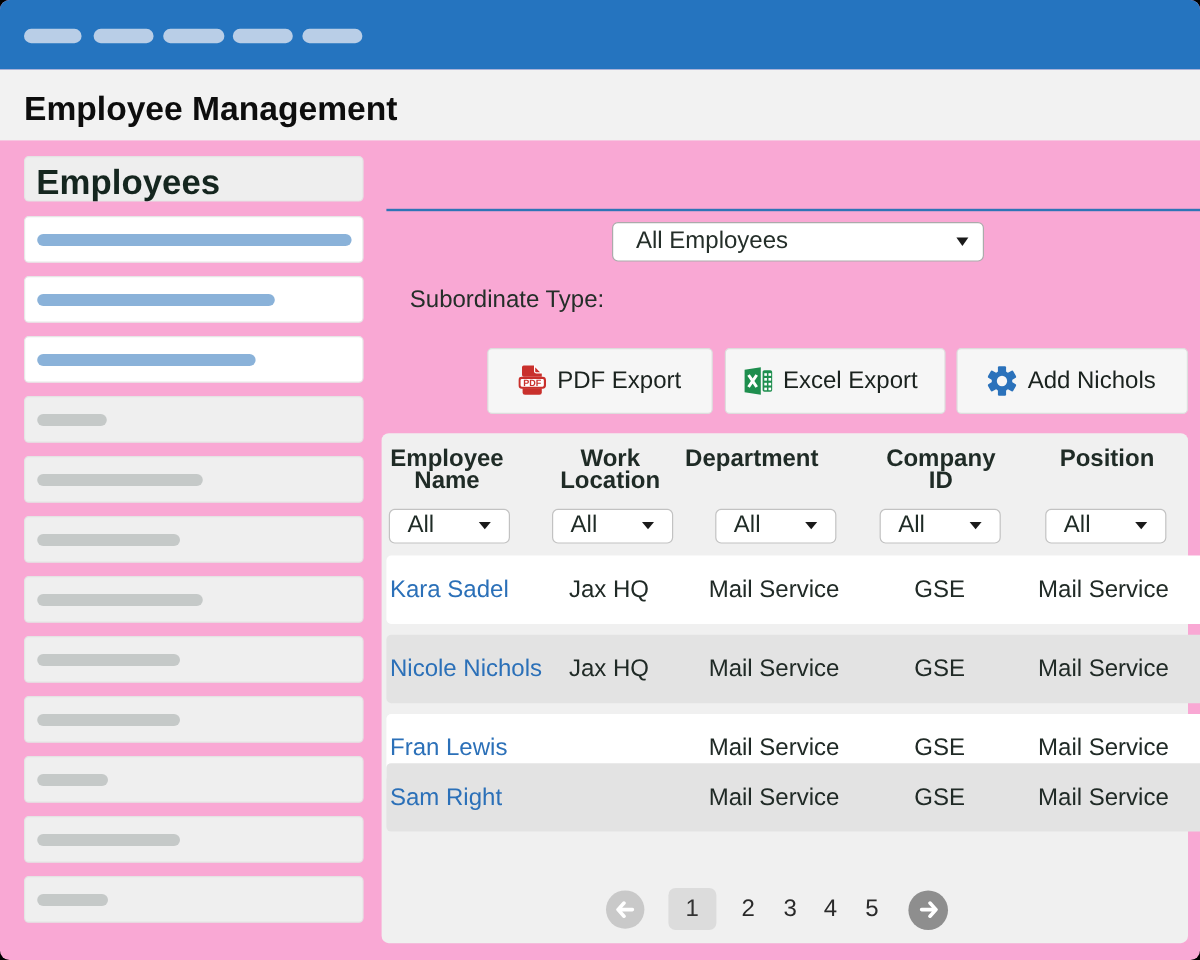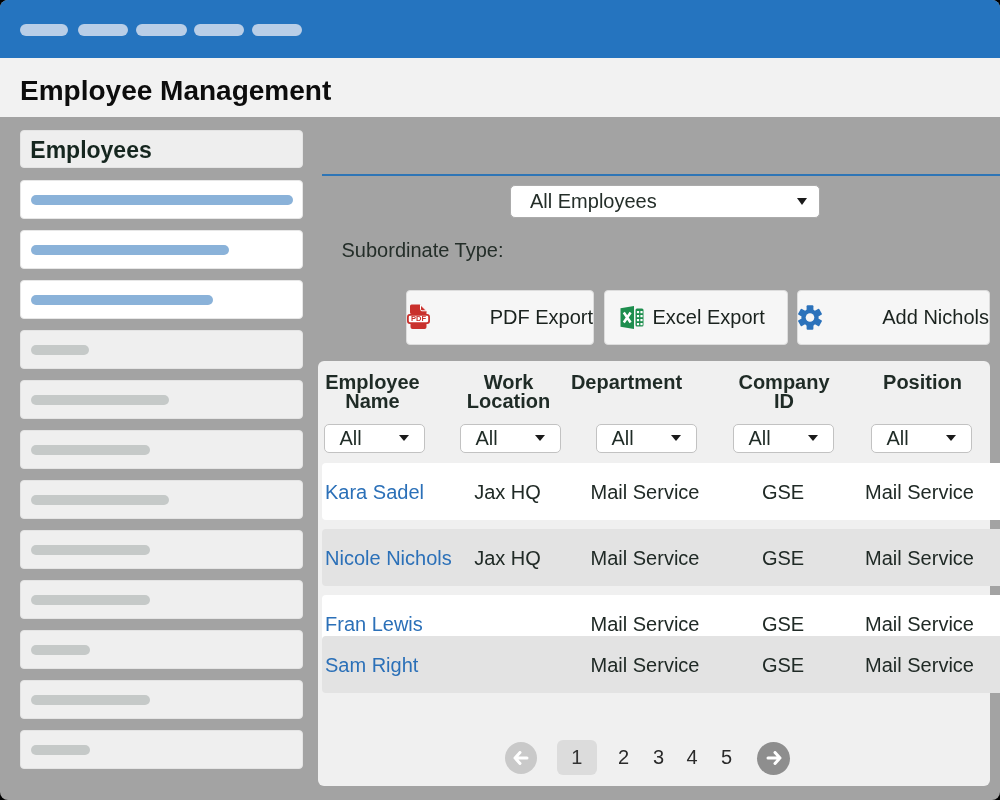--- a/index.html
+++ b/index.html
@@ -1,40 +1,40 @@
 <!DOCTYPE html>
 <html><head>
 <meta charset="utf-8">
 <style>
 * { margin:0; padding:0; box-sizing:border-box; }
 html,body { width:1000px; height:800px; background:#000; }
 body { font-family:"Liberation Sans", sans-serif; position:relative; }
-.page { position:absolute; top:0; left:0; width:1000px; height:800px; background:#a3a3a3; border-radius:8px; overflow:hidden;padding-left:12px; }
+.page { position:absolute; top:0; left:0; width:1000px; height:800px; background:#f9a8d4; border-radius:8px; overflow:hidden;padding-left:12px; }
 .topbar { position:absolute; left:0; top:0; width:1000px; height:58px; background:#2574bf; }
 .pill { position:absolute; top:23.5px; height:12.5px; border-radius:6px; background:#b9cee7; }
 .titlebar { position:absolute; left:0; top:58px; width:1000px; height:59px; background:#f2f2f2; }
 .titlebar h1 { font-size:28px; font-weight:bold; color:#0d0d0d; padding:17px 0 0 20px; letter-spacing:0; }
 
 .side-head { position:absolute; left:20px; top:130px; width:283px; height:37.5px; background:#eeeeee; border:1px solid #e4e4e4; border-radius:4px; }
-.side-head span { display:block; font-size:23px; font-weight:bold; color:#15261f; padding:6.3px 0 0 9.3px; }
+.side-head span { display:block; font-size:29px; font-weight:bold; color:#15261f; padding:6.3px 0 0 9.3px; }
 .card { position:absolute; left:20px; width:283px; height:39px; border-radius:4px; }
 .card.w { background:#ffffff; border:1px solid #e7e7e7; }
 .card.g { background:#efefef; border:1px solid #e4e4e4; }
 .bar { position:absolute; left:10px; top:14px; height:10px; border-radius:5px; }
 .bar.b { background:#8ab2d9; }
 .bar.gr { background:#c5c9c8; }
 
 .h2 { position:absolute; left:321.7px; top:140.5px; font-size:24px; font-weight:bold; color:#0d0d0d; }
 .hrule { position:absolute; left:322px; top:173.5px; width:678px; height:2px; background:#2e75b6; }
 .lbl { position:absolute; font-size:20px; color:#242e29; text-align:right; }
 .sel { position:absolute; background:#fff; border:1px solid #ababab; border-radius:5px; font-size:20px; color:#242e29; }
 .sel .tx { position:absolute; left:19px; top:50%; transform:translateY(-50%); white-space:nowrap; }
 .sel .ar { position:absolute; right:12px; top:50%; margin-top:-3.5px; width:0; height:0; border-left:5.5px solid transparent; border-right:5.5px solid transparent; border-top:7px solid #1a1a1a; }
 
-.btn { position:absolute; top:289.5px; height:55.5px; background:#f6f6f6; border:1px solid #dddddd; border-radius:4px; display:flex; align-items:center; justify-content:space-between; font-size:20px; color:#1a221e; }
+.btn { position:absolute; top:289.5px; height:55.5px; background:#f6f6f6; border:1px solid #dddddd; border-radius:4px; display:flex; align-items:center; justify-content:center; font-size:20px; color:#1a221e; }
 .btn svg { margin-right:9px; }
 
 .panel { position:absolute; left:318px; top:360.5px; width:672px; height:425.5px; background:#f0f0f0; border-radius:6px; }
 .th { position:absolute; top:372.5px; font-size:20px; font-weight:bold; color:#1f2b26; text-align:center; line-height:19.5px; }
 .fsel { position:absolute; top:423.5px; width:101.5px; height:29.5px; background:#fff; border:1px solid #c2c2c2; border-radius:5px; }
 .fsel .tx { position:absolute; left:15px; top:50%; transform:translateY(-50%); font-size:20px; color:#1f2b26; }
 .fsel .ar { position:absolute; right:15px; top:50%; margin-top:-2.8px; width:0; height:0; border-left:5px solid transparent; border-right:5px solid transparent; border-top:6.5px solid #1a1a1a; }
 .row { position:absolute; left:322px; width:734px; height:57px; border-radius:4px; }
 .row.w { background:#ffffff; }
 .row.g { background:#e3e3e3; }

